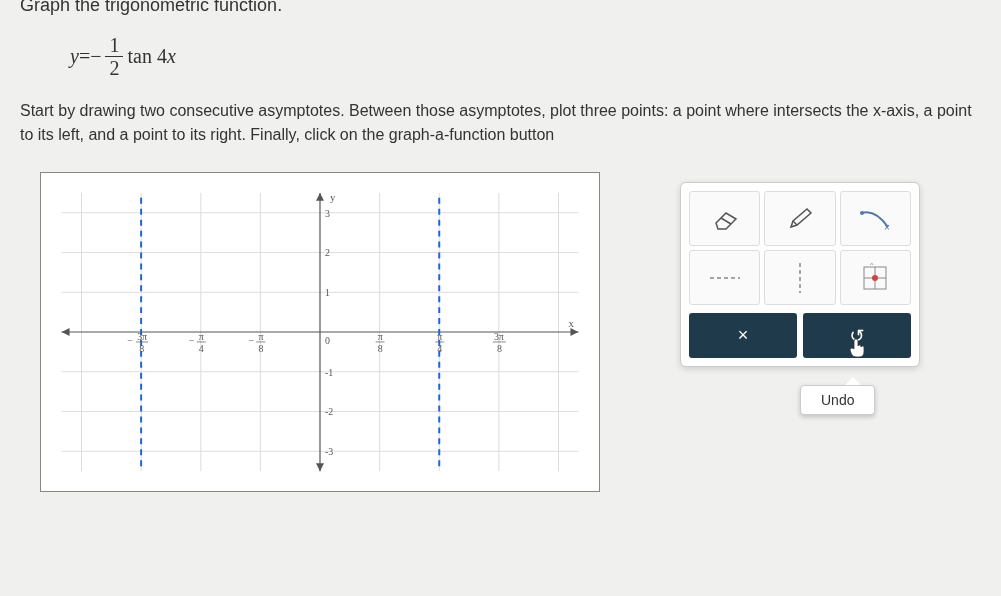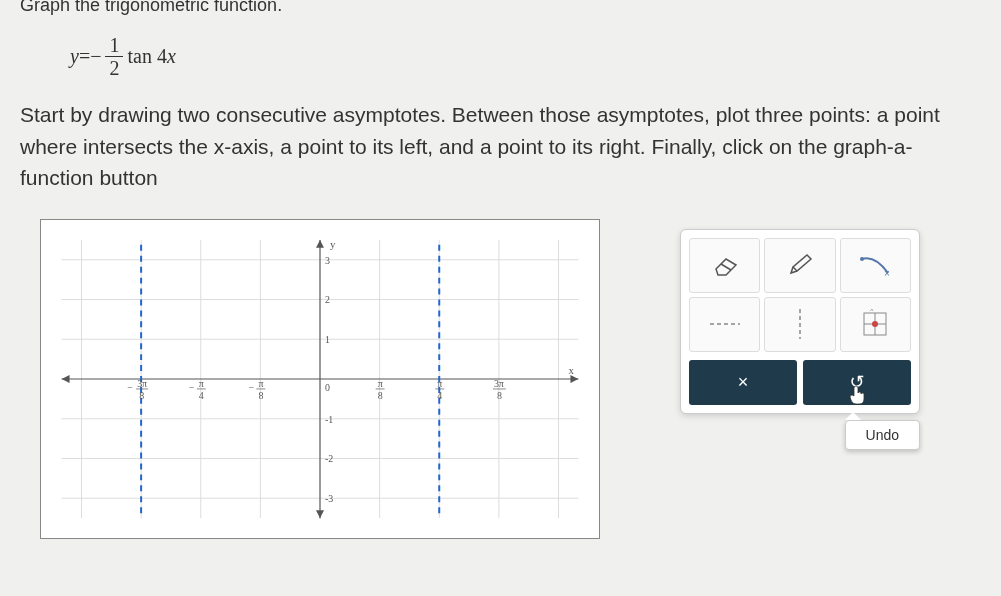--- a/index.html
+++ b/index.html
@@ -32,21 +32,21 @@
     .fraction {
       display: inline-flex;
       flex-direction: column;
       align-items: center;
       margin: 0 4px;
       vertical-align: middle;
     }
     .fraction .num { border-bottom: 1px solid #333; padding: 0 4px; line-height: 1.1; }
     .fraction .den { padding: 0 4px; line-height: 1.1; }
     .instruction {
-      font-size: 21px;
+      font-size: 16px;
       color: #333;
       line-height: 1.5;
       margin-bottom: 25px;
     }
     .bottom-area {
       display: flex;
       align-items: flex-start;
       gap: 80px;
     }
     .graph-container {
@@ -116,24 +116,23 @@
       position: relative;
     }
     .cursor-icon {
       position: absolute;
       bottom: -5px;
       left: 50%;
       transform: translateX(-50%);
       font-size: 16px;
     }
     .tooltip {
-      margin-top: 6px;
+      margin-top: 18px;
       margin-left: 120px;
       position: relative;
-      text-align: right;
     }
     .tooltip-box {
       background: #fff;
       border: 1px solid #ccc;
       border-radius: 4px;
       padding: 6px 20px;
       font-size: 14px;
       color: #333;
       box-shadow: 0 2px 5px rgba(0,0,0,0.2);
       display: inline-block;

